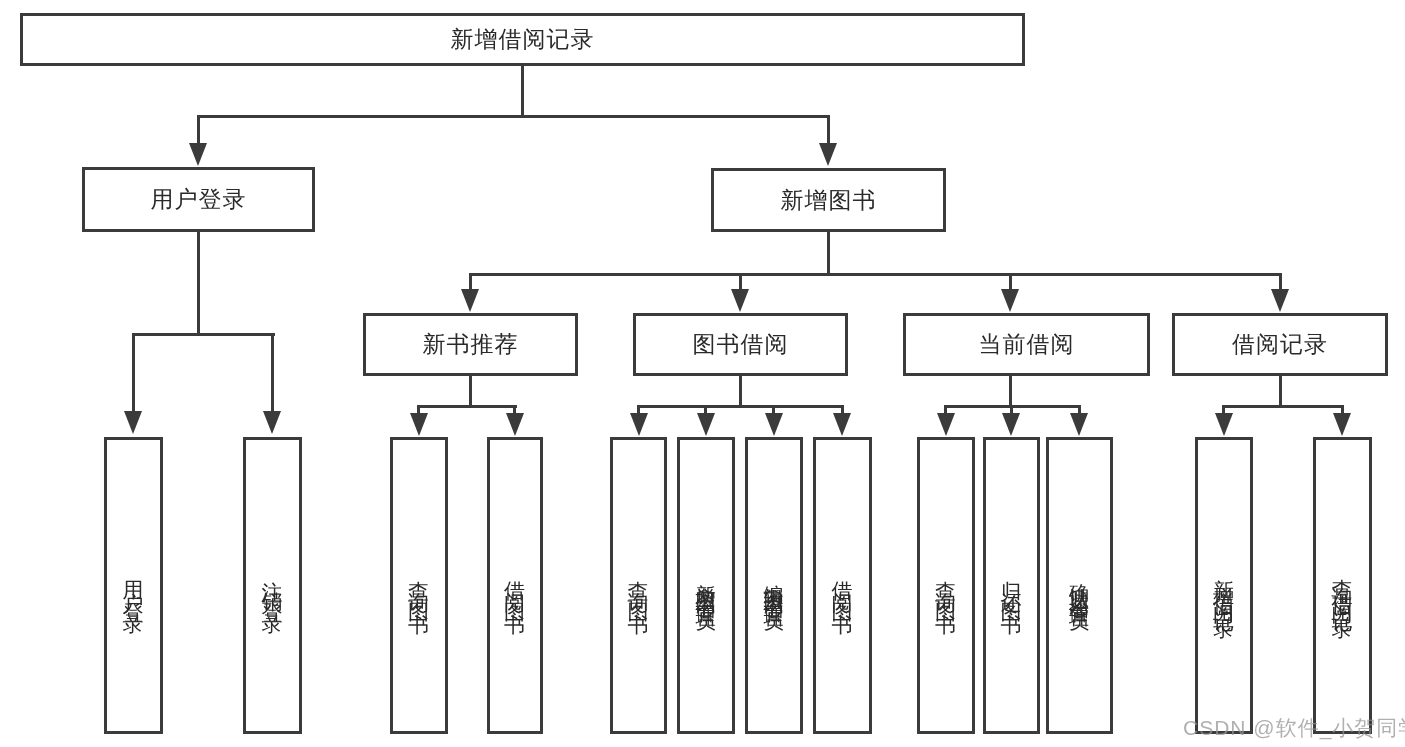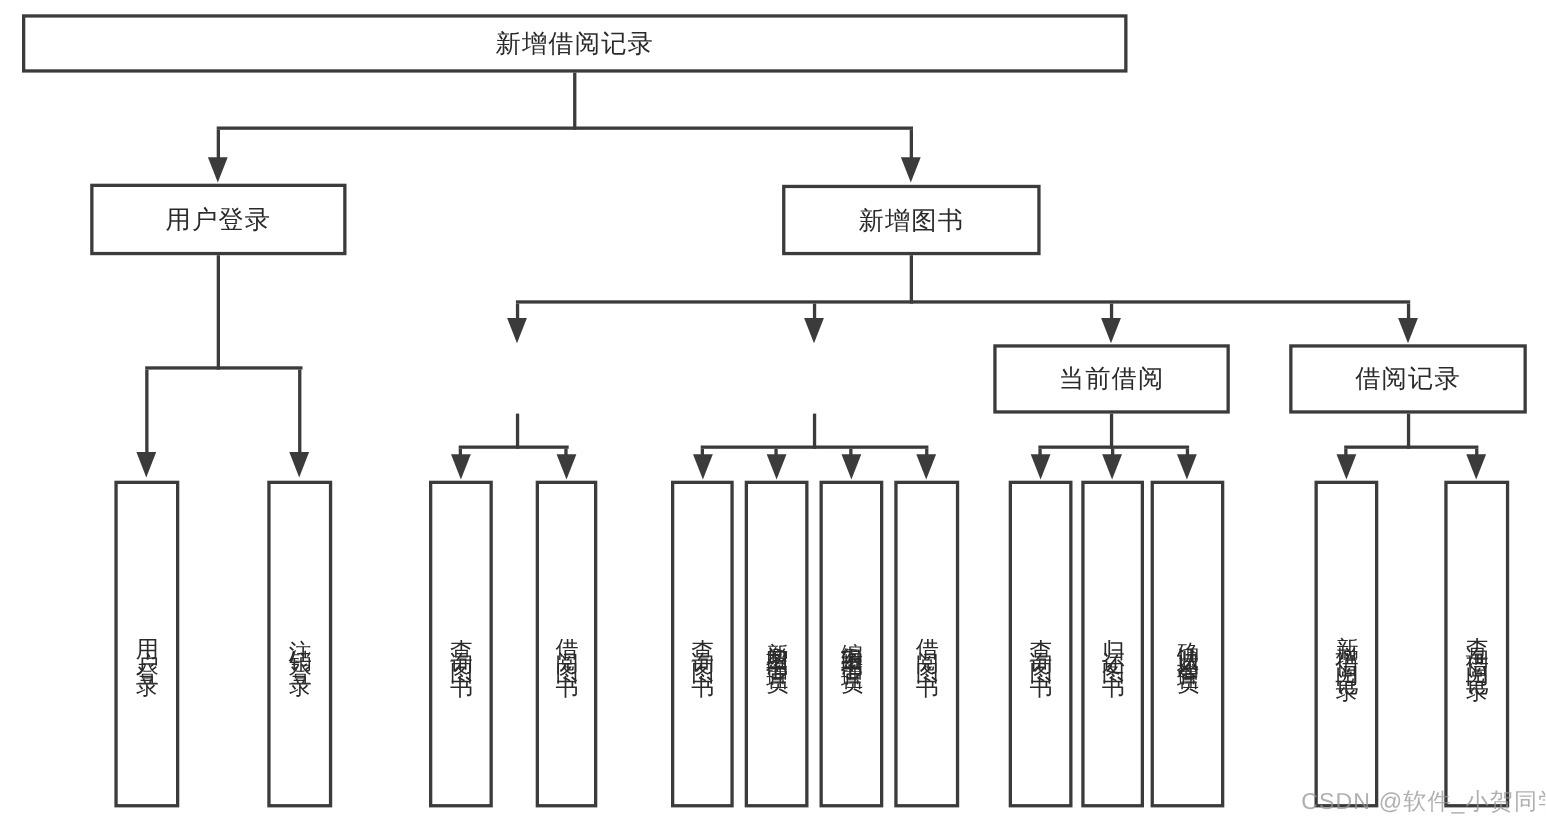--- a/index.html
+++ b/index.html
@@ -64,21 +64,27 @@
     <span>新增借阅记录</span>
   </div>
 
   <div class="box" style="left:82px;top:167px;width:233px;height:65px;">
     <span>用户登录</span>
   </div>
   <div class="box" style="left:711px;top:168px;width:235px;height:64px;">
     <span>新增图书</span>
   </div>
 
-  <div class="box" style="left:903px;top:313px;width:215px;height:63px;">
+  <div class="box" style="left:363px;top:313px;width:215px;height:63px;">
+    <span>新书推荐</span>
+  </div>
+  <div class="box" style="left:633px;top:313px;width:215px;height:63px;">
+    <span>图书借阅</span>
+  </div>
+  <div class="box" style="left:903px;top:313px;width:247px;height:63px;">
     <span>当前借阅</span>
   </div>
   <div class="box" style="left:1172px;top:313px;width:216px;height:63px;">
     <span>借阅记录</span>
   </div>
 
   <div class="box vbox" style="left:104px;top:437px;width:59px;height:297px;">
     <span class="vtext">用户登录</span>
   </div>
   <div class="box vbox" style="left:243px;top:437px;width:59px;height:297px;">

